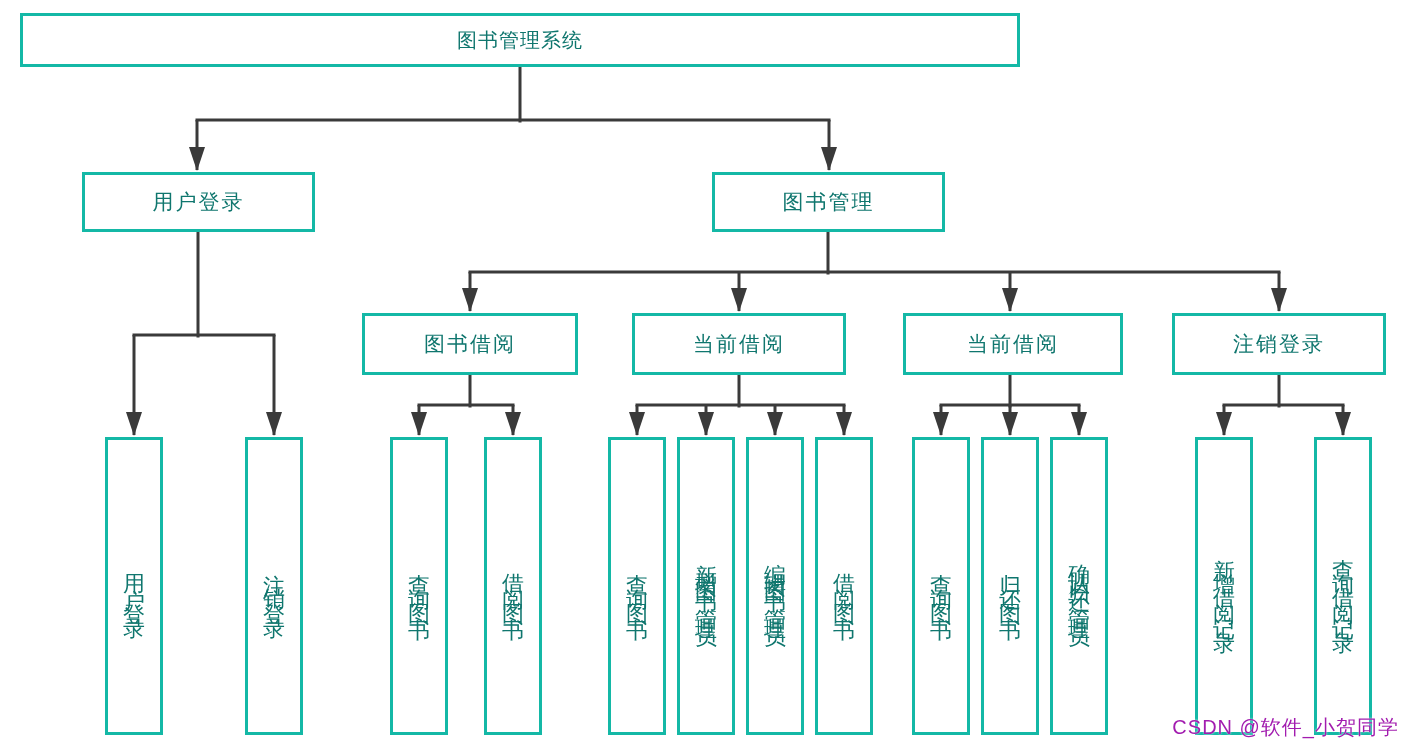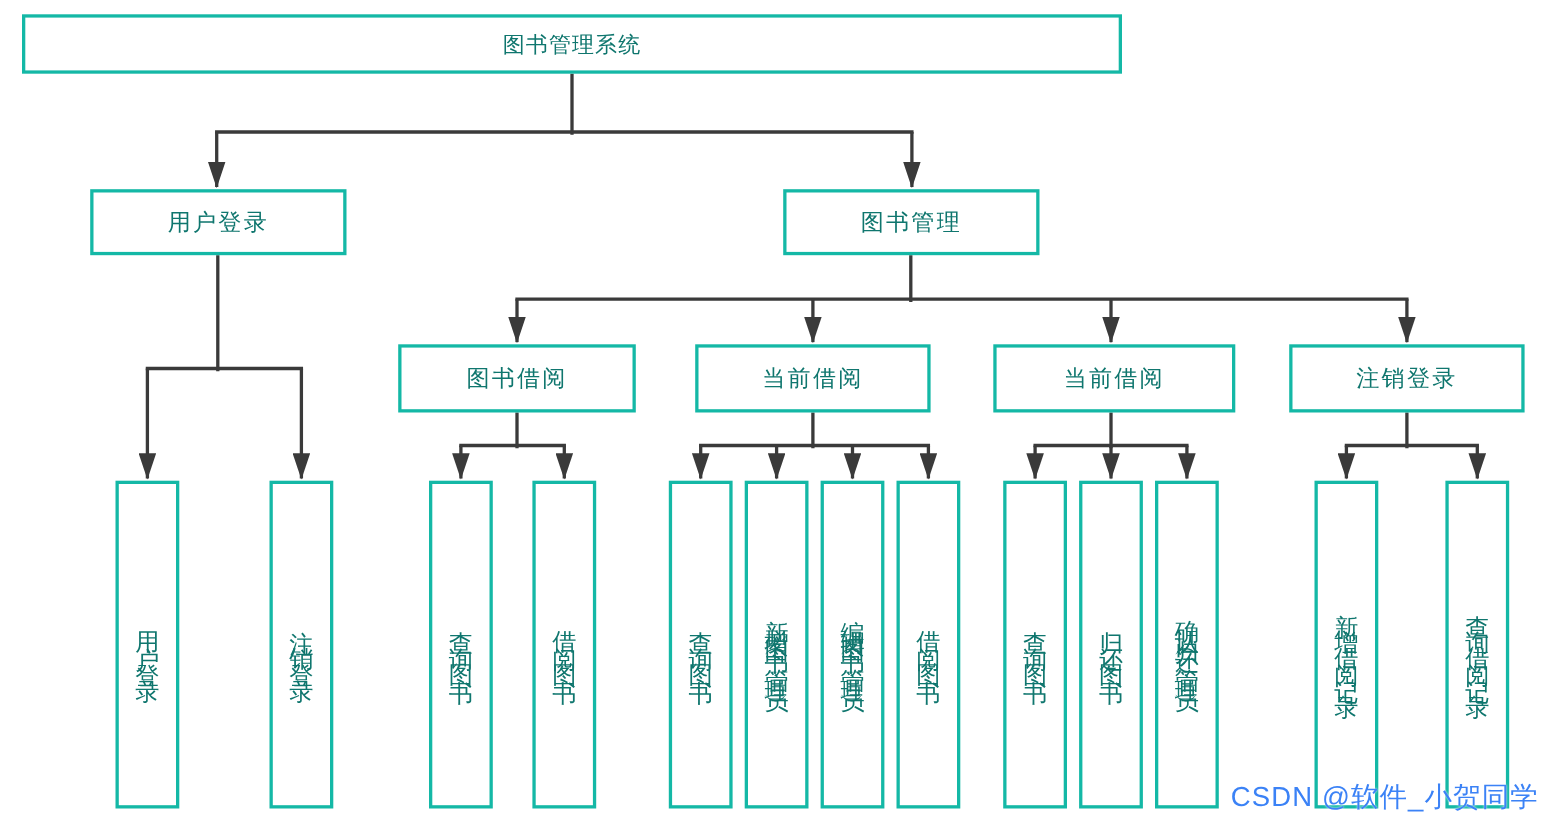--- a/index.html
+++ b/index.html
@@ -48,23 +48,23 @@
     letter-spacing: 15px;
     line-height: 1;
   }
   .node.leaf.long {
     letter-spacing: 9px;
   }
   .watermark {
     position: absolute;
     right: 6px;
     bottom: 6px;
-    font-size: 25px;
+    font-size: 20px;
     letter-spacing: 1px;
-    color: #3b82f6;
+    color: #a21caf;
     text-shadow: 0 0 2px #ffffff;
     z-index: 10;
     white-space: nowrap;
   }
 </style>
 </head>
 <body>
 
 <div class="canvas">
 

